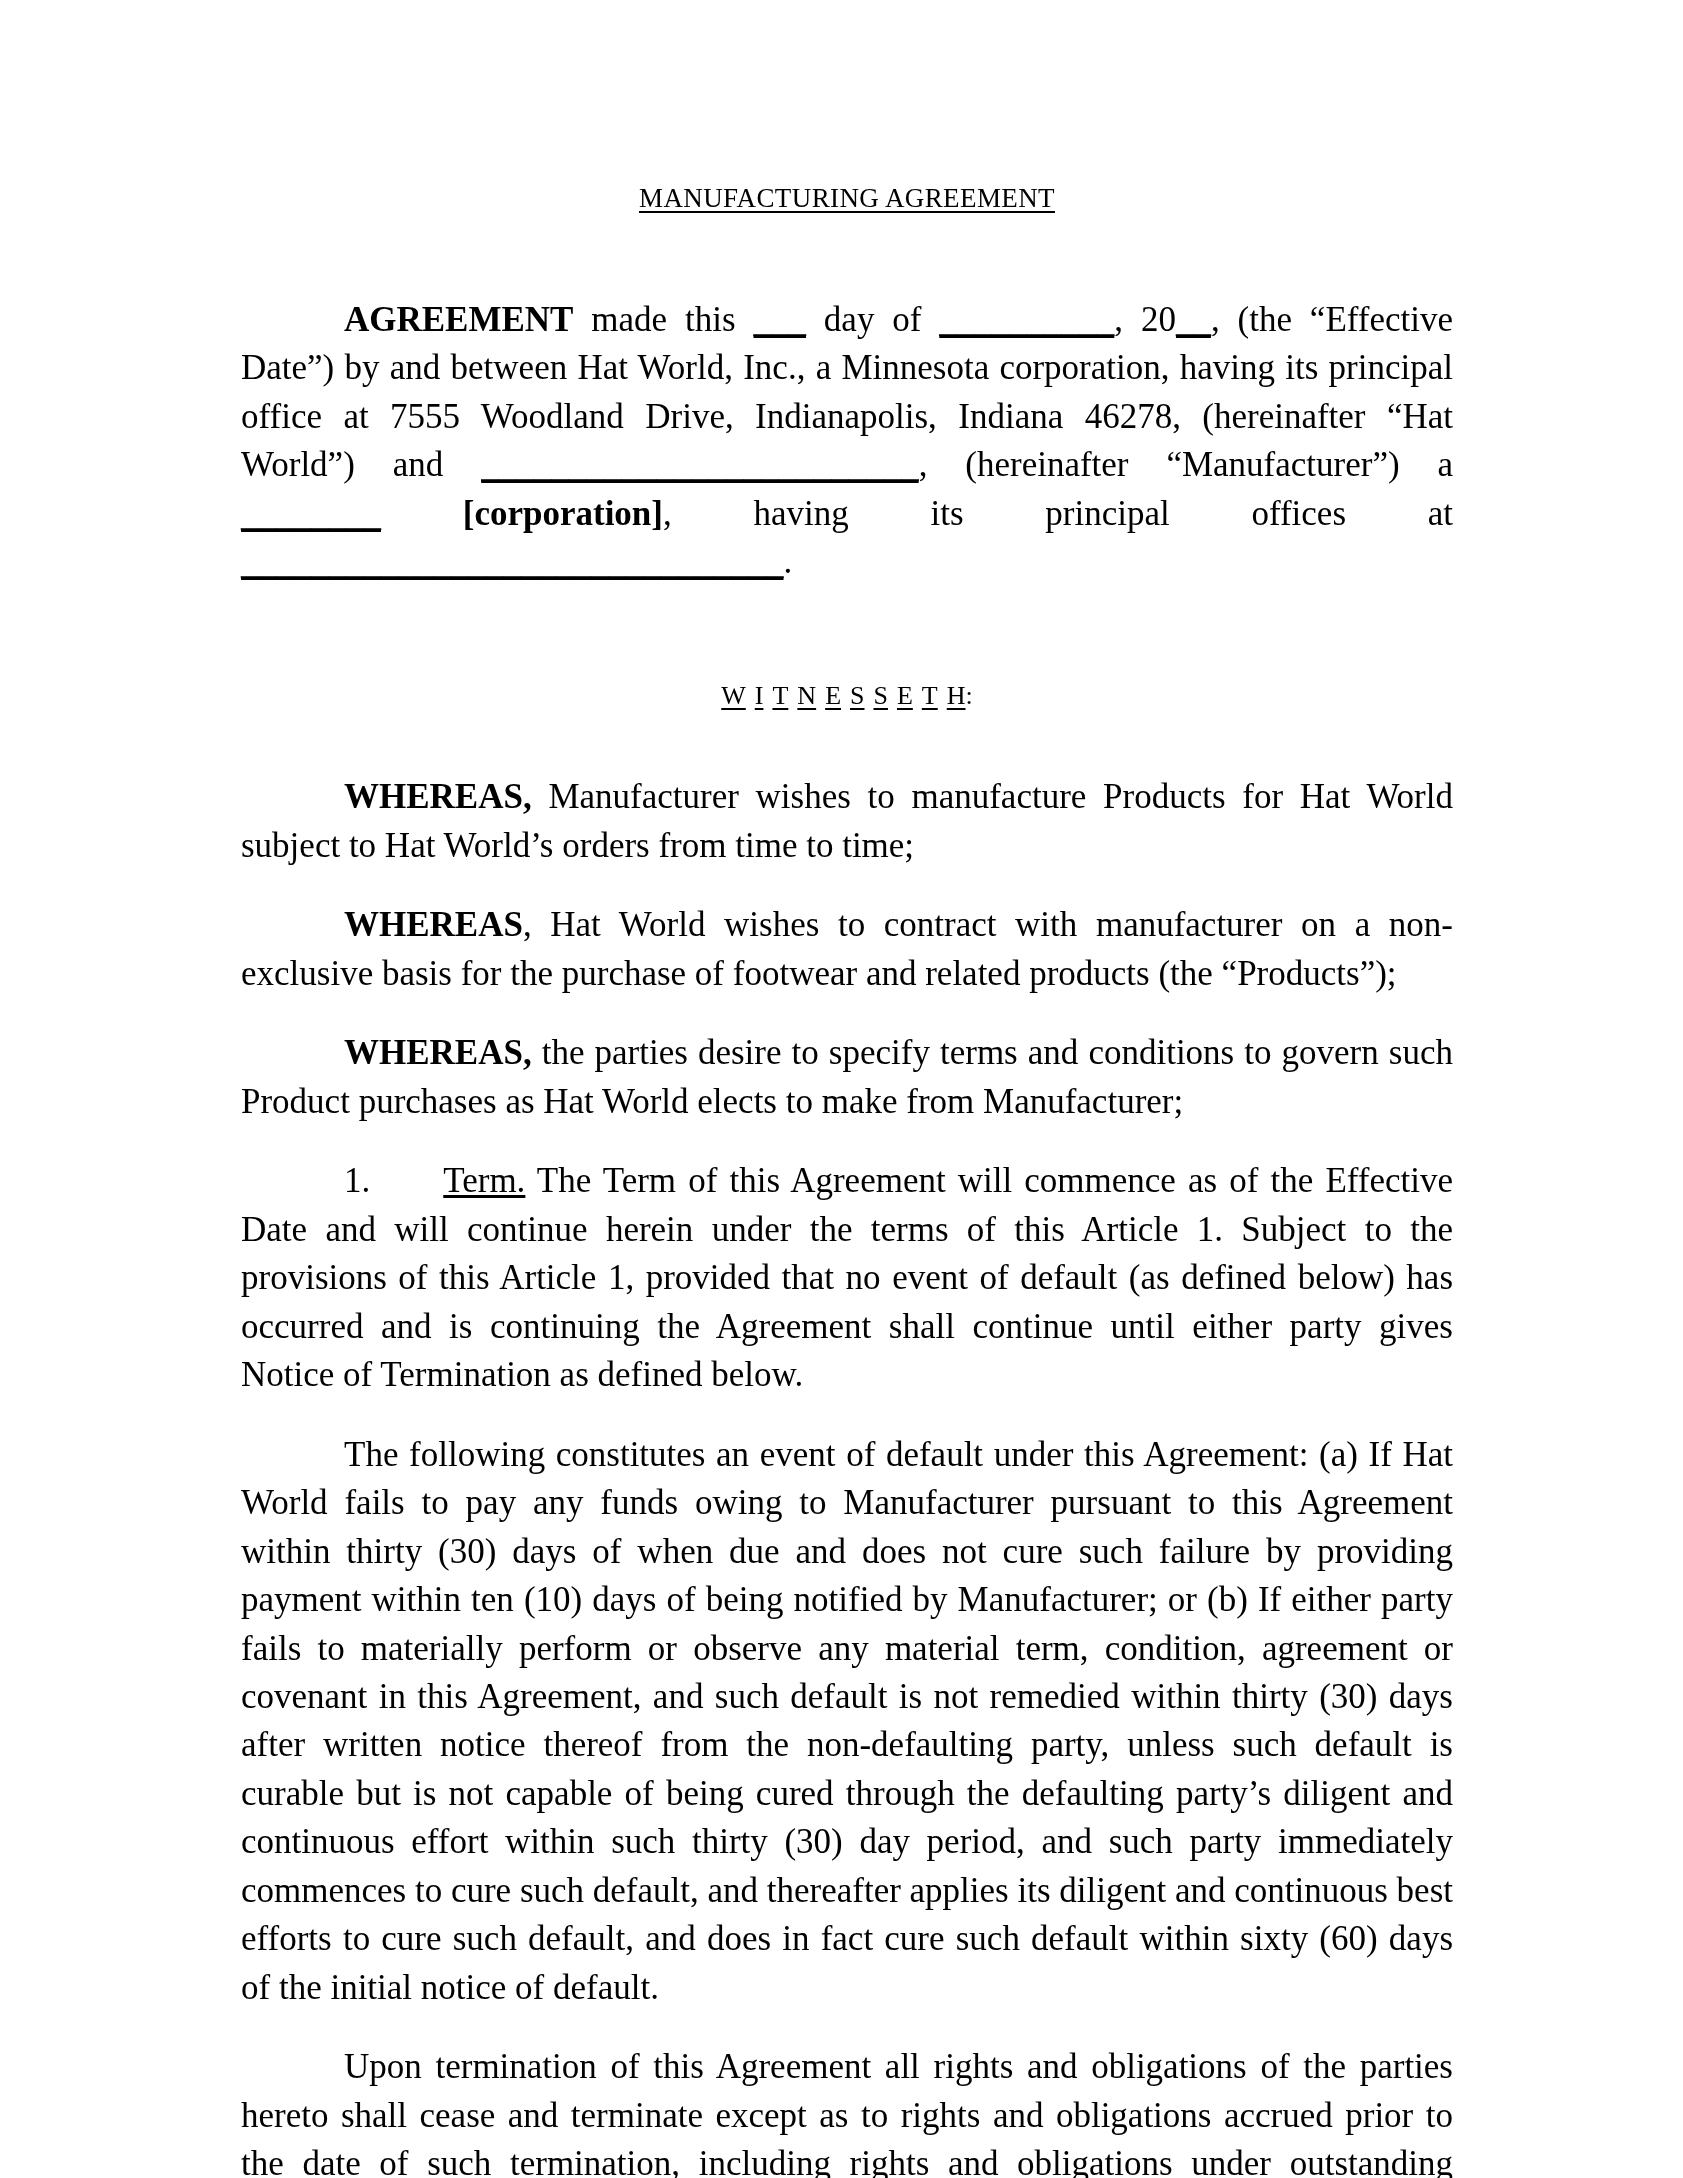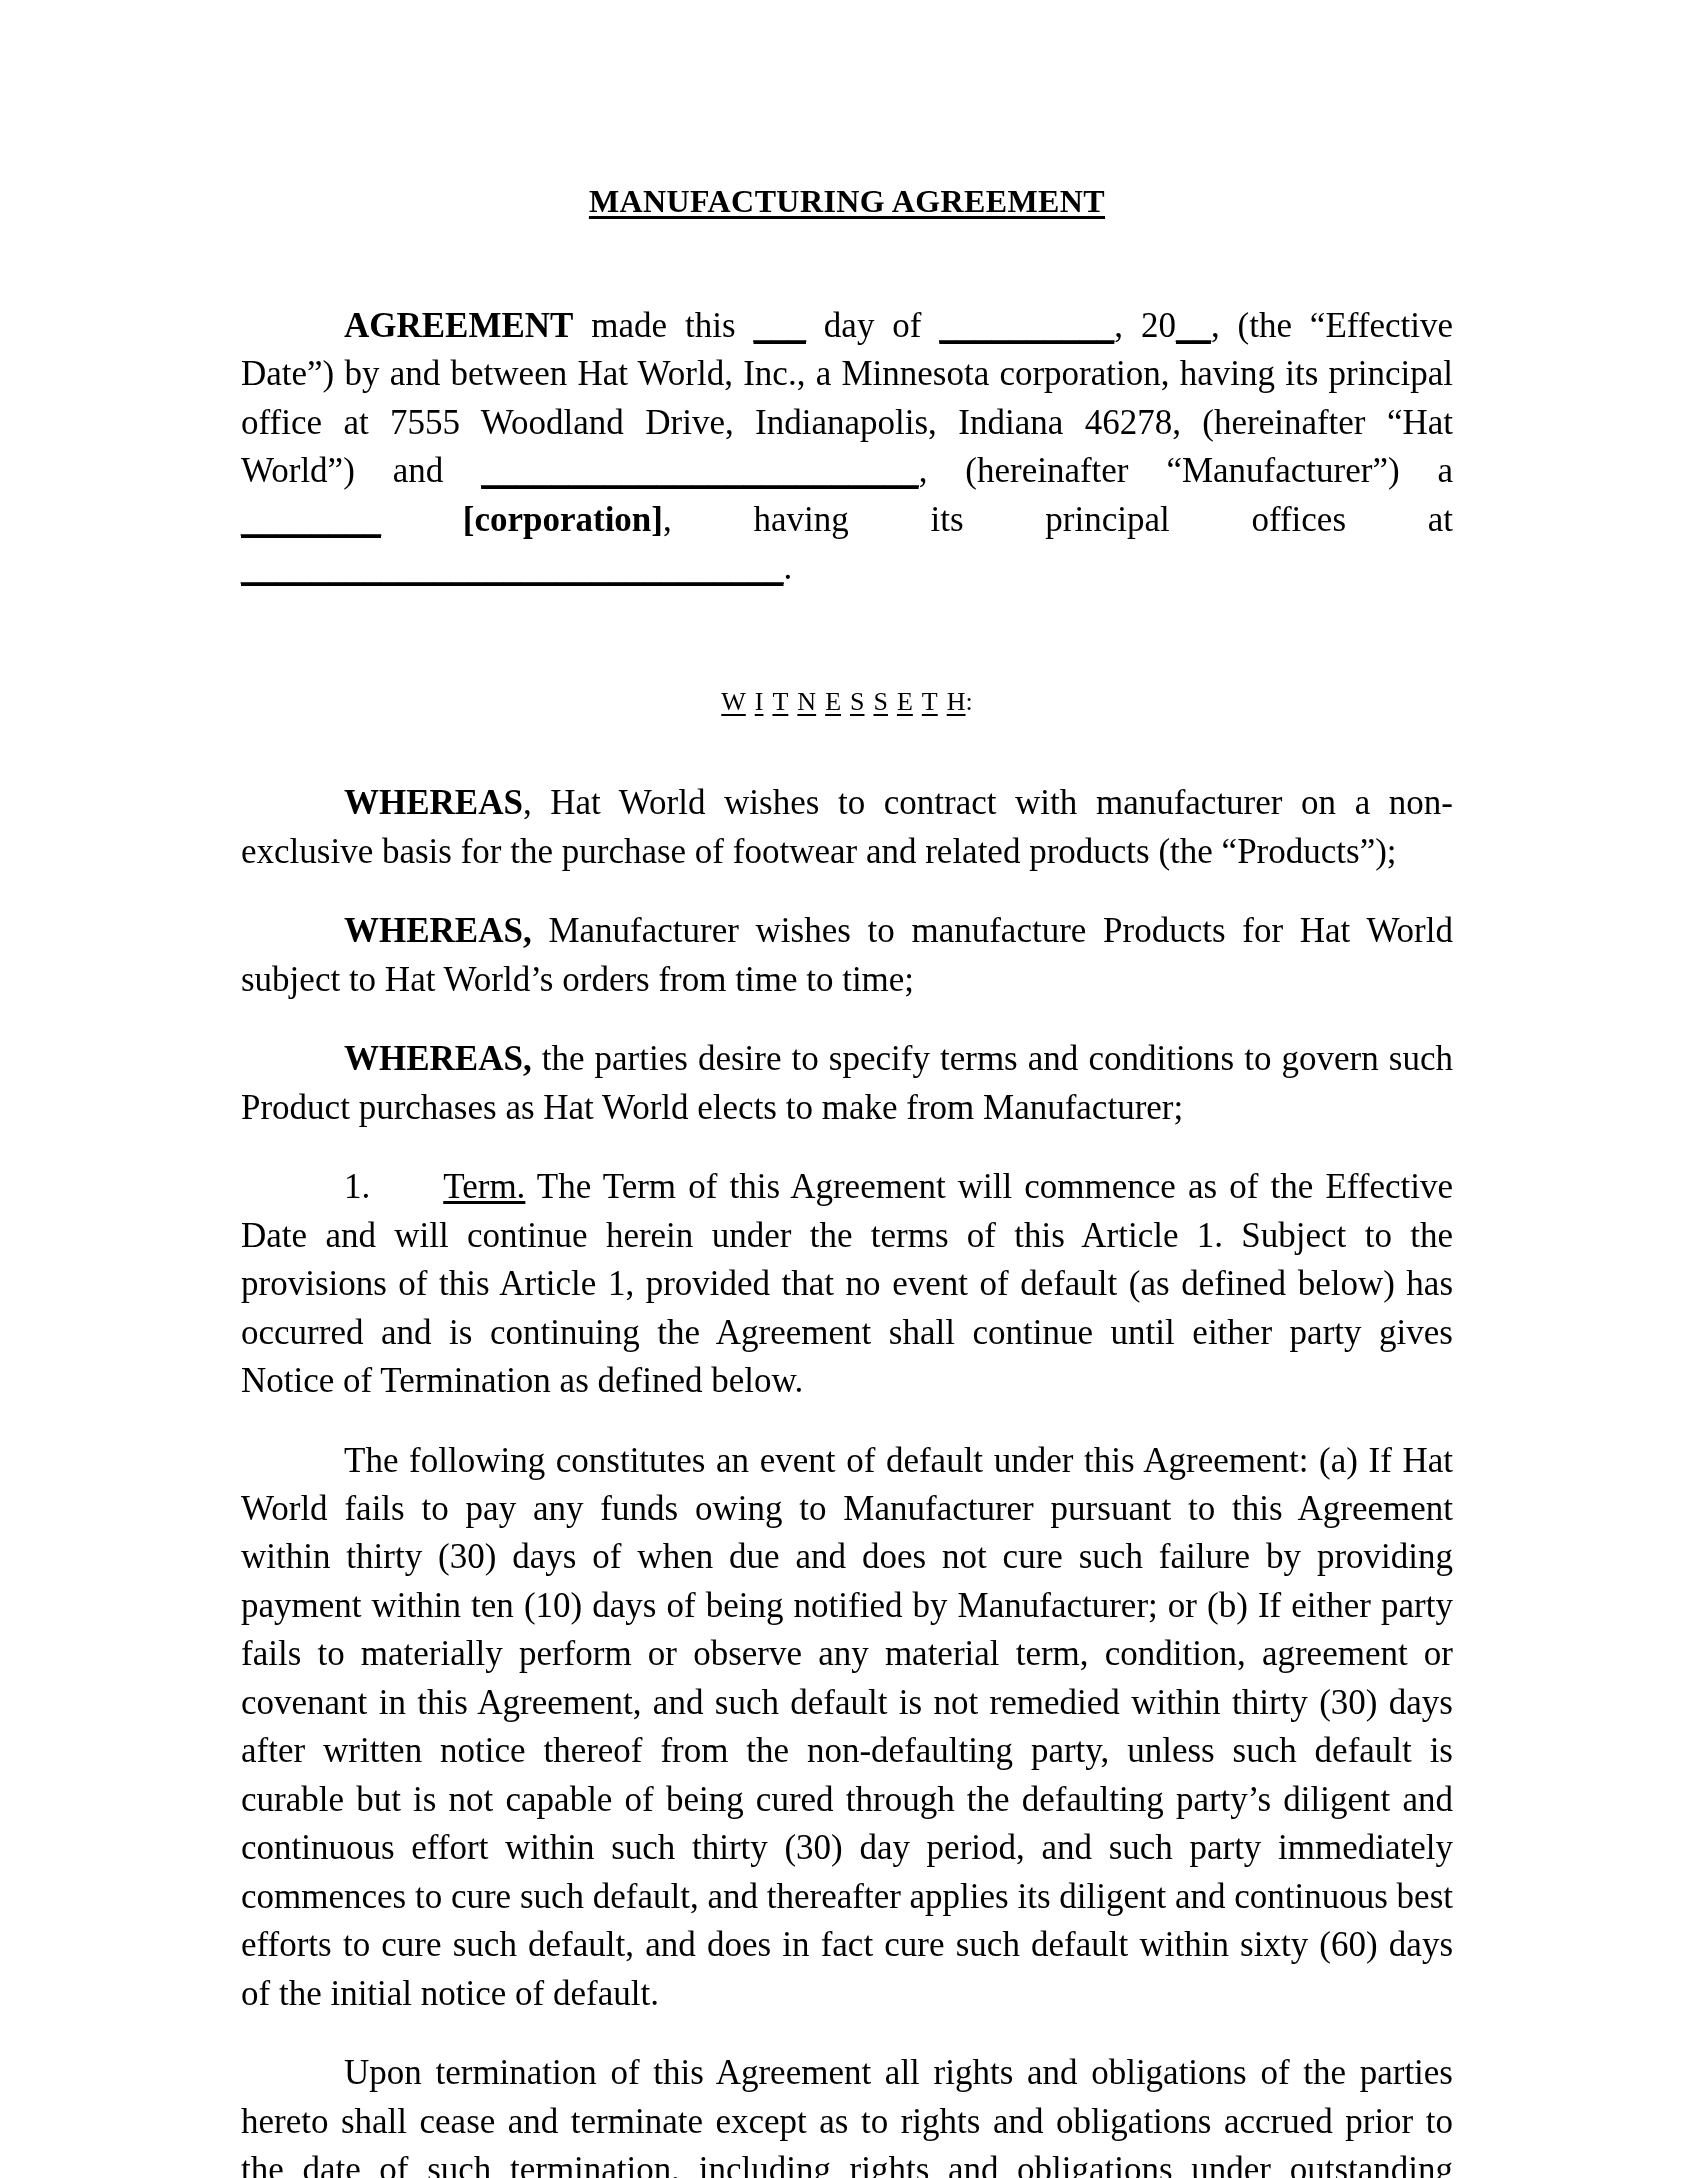--- a/index.html
+++ b/index.html
@@ -19,22 +19,22 @@
     position: relative;
     width: 1683px;
     height: 2178px;
     background: #ffffff;
     box-sizing: border-box;
     padding: 183px 230px 0 241px;
   }
 
   .doc-title {
     text-align: center;
-    font-weight: bold;
-    font-size: 32px;
+    font-weight: normal;
+    font-size: 27px;
     letter-spacing: 0.4px;
     margin: 0 0 0 0;
     padding: 0;
     line-height: 1.18;
   }
   .doc-title .u {
     text-decoration: underline;
     text-underline-offset: 4px;
   }
 
@@ -91,23 +91,23 @@
   <div class="spacer-xl"></div>
 
   <p class="para"><span class="indent"></span><b>AGREEMENT</b><span> made this </span><span class="blank">___</span><span> day of </span><span class="blank">__________</span><span>, 20</span><span class="blank">__</span><span>, (the “Effective Date”) by and between Hat World, Inc., a Minnesota corporation, having its principal office at 7555 Woodland Drive, Indianapolis, Indiana 46278, (hereinafter “Hat World”) and </span><span class="blank">_________________________</span><span>, (hereinafter “Manufacturer”) a </span><span class="blank">________</span><span> </span><b>[corporation]</b><span>, having its principal offices at </span><span class="blank">_______________________________</span><span>.</span></p>
 
   <div class="spacer-lg"></div>
 
   <p class="witnesseth"><span class="ul">W</span><span class="sp"></span><span class="ul">I</span><span class="sp"></span><span class="ul">T</span><span class="sp"></span><span class="ul">N</span><span class="sp"></span><span class="ul">E</span><span class="sp"></span><span class="ul">S</span><span class="sp"></span><span class="ul">S</span><span class="sp"></span><span class="ul">E</span><span class="sp"></span><span class="ul">T</span><span class="sp"></span><span class="ul">H</span><span>:</span></p>
 
   <div class="spacer-lg"></div>
 
+  <p class="para"><span class="indent"></span><b>WHEREAS,</b><span> Manufacturer wishes to manufacture Products for Hat World subject to Hat World’s orders from time to time;</span></p>
+
   <p class="para"><span class="indent"></span><b>WHEREAS</b><span>, Hat World wishes to contract with manufacturer on a non-exclusive basis for the purchase of footwear and related products (the “Products”);</span></p>
-
-  <p class="para"><span class="indent"></span><b>WHEREAS,</b><span> Manufacturer wishes to manufacture Products for Hat World subject to Hat World’s orders from time to time;</span></p>
 
   <p class="para"><span class="indent"></span><b>WHEREAS,</b><span> the parties desire to specify terms and conditions to govern such Product purchases as Hat World elects to make from Manufacturer;</span></p>
 
 
   <p class="para"><span class="indent-num"></span><span>1.</span><span class="gap-after-num"></span><span class="u">Term.</span><span>  The Term of this Agreement will commence as of the Effective Date and will continue herein under the terms of this Article 1.  Subject to the provisions of this Article 1, provided that no event of default (as defined below) has occurred and is continuing the Agreement shall continue until either party gives Notice of Termination as defined below.</span></p>
 
   <p class="para"><span class="indent"></span><span>The following constitutes an event of default under this Agreement:  (a)  If Hat World fails to pay any funds owing to Manufacturer pursuant to this Agreement within thirty (30) days of when due and does not cure such failure by providing payment within ten (10) days of being notified by Manufacturer; or (b)   If either party fails to materially perform or observe any material term, condition, agreement or covenant in this Agreement, and such default is not remedied within thirty (30) days after written notice thereof from the non-defaulting party, unless such default is curable but is not capable of being cured through the defaulting party’s diligent and continuous effort within such thirty (30) day period, and such party immediately commences to cure such default, and thereafter applies its diligent and continuous best efforts to cure such default, and does in fact cure such default within sixty (60) days of the initial notice of default.</span></p>
 
 
   <p class="para last"><span class="indent"></span><span>Upon termination of this Agreement all rights and obligations of the parties hereto shall cease and terminate except as to rights and obligations accrued prior to the date of such termination, including rights and obligations under outstanding import contracts not yet performed.</span></p>

